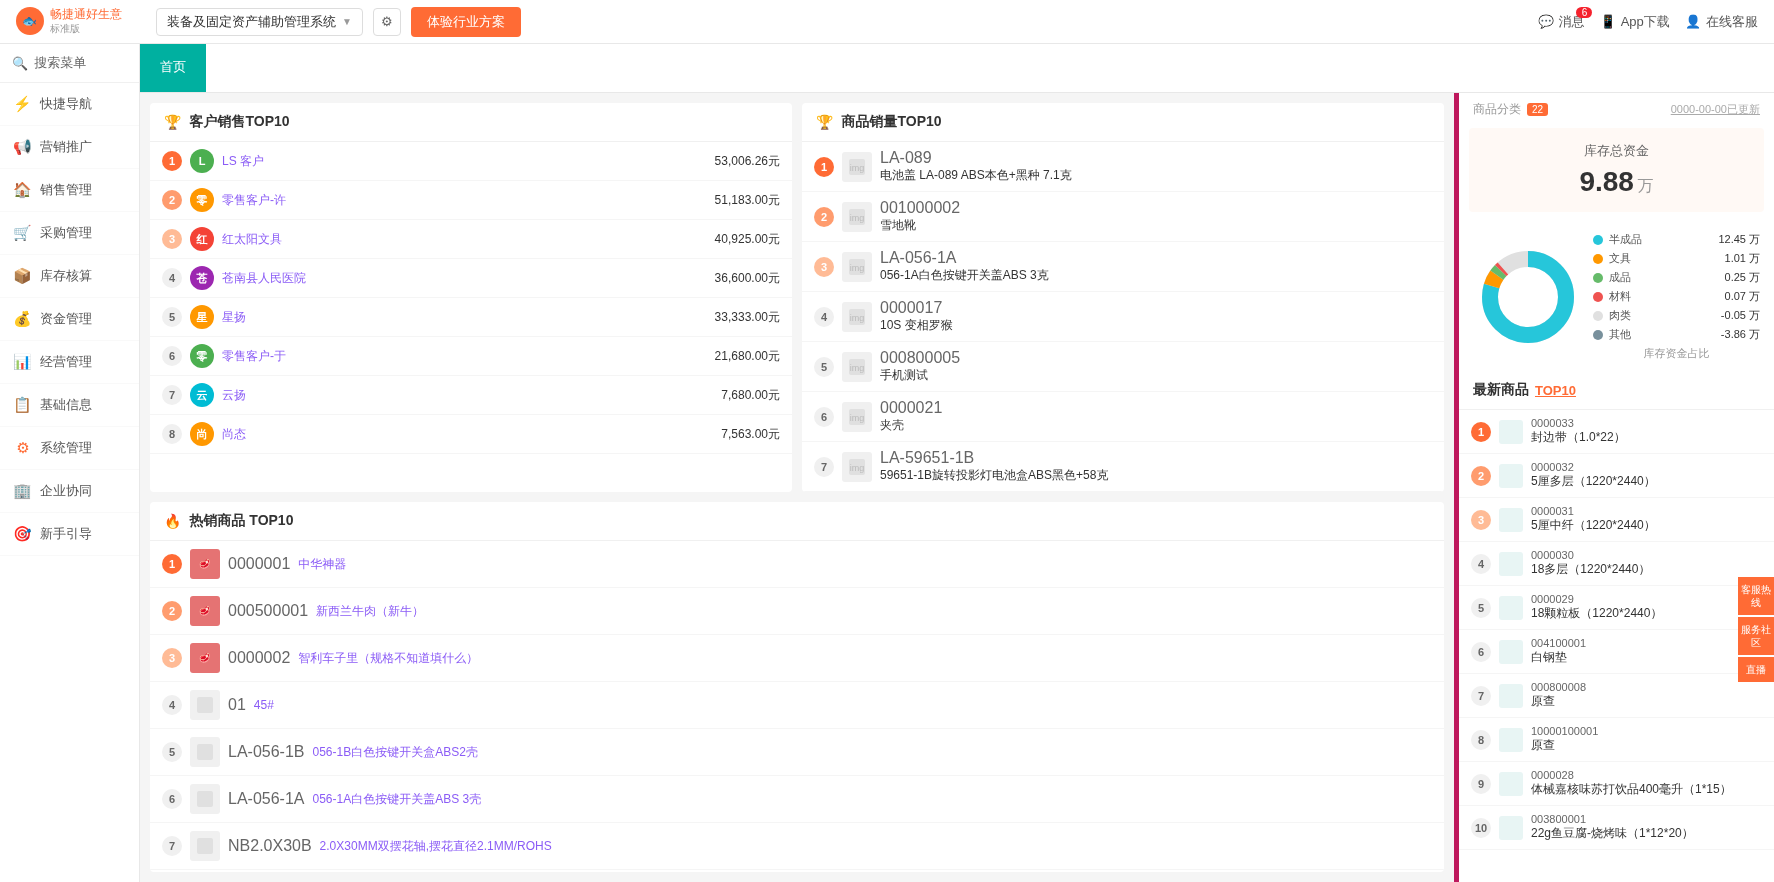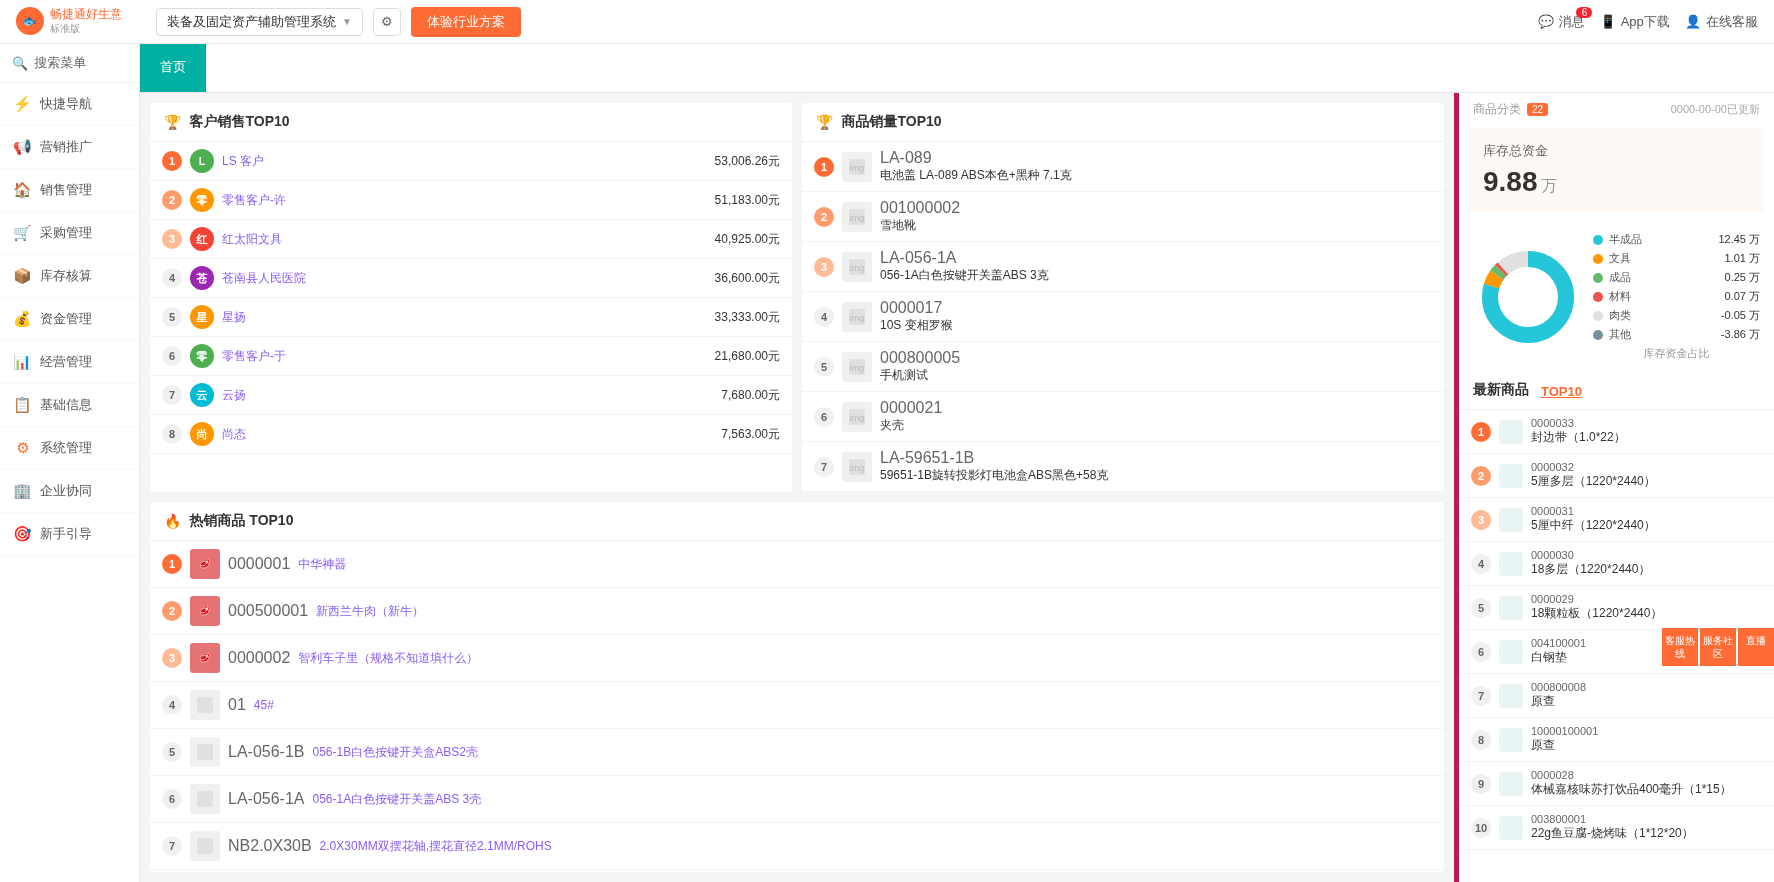--- a/index.html
+++ b/index.html
@@ -275,21 +275,21 @@
       border-bottom: 1px solid #f5f5f5;
       gap: 8px;
     }
 
     
     .inventory-summary {
       padding: 14px;
       background: #fff9f5;
       margin: 10px;
       border-radius: 4px;
-      text-align: left;
+      text-align: center;
     }
     .inventory-total-label { font-size: 13px; color: #666; margin-bottom: 6px; }
 
     
     .donut-container {
       display: flex;
       align-items: center;
       gap: 10px;
       padding: 10px 14px;
     }
@@ -308,22 +308,22 @@
       flex-shrink: 0;
     }
     .legend-name { flex: 1; color: #555; }
     .legend-value { color: #333; font-weight: 500; }
     .legend-caption { font-size: 11px; color: #999; text-align: center; margin-top: 4px; }
 
     
     .new-products-header {
       padding: 10px 14px;
       display: flex;
-      align-items: flex-end;
-      gap: 12px;
+      align-items: center;
+      gap: 6px;
       border-bottom: 1px solid #f0f0f0;
     }
     .new-products-title { font-size: 14px; font-weight: bold; color: #333; }
     .top10-label { color: #ff6b35; font-size: 13px; font-weight: bold; text-decoration: underline; }
     .new-product-row {
       display: flex;
       align-items: center;
       padding: 7px 12px;
       border-bottom: 1px solid #f5f5f5;
       gap: 8px;
@@ -338,23 +338,23 @@
       flex-shrink: 0;
     }
     .new-product-info { flex: 1; }
     .new-product-code { font-size: 11px; color: #666; }
     .new-product-name { font-size: 12px; color: #333; }
 
     
     .float-service {
       position: fixed;
       right: 0;
-      bottom: 216px;
-      display: flex;
-      flex-direction: row;
+      bottom: 200px;
+      display: flex;
+      flex-direction: column;
       gap: 2px;
       z-index: 200;
     }
     .service-btn {
       background: #ff6b35;
       color: #fff;
       width: 36px;
       padding: 6px 2px;
       font-size: 10px;
       text-align: center;
@@ -370,21 +370,21 @@
       align-items: center;
       gap: 6px;
     }
     .orange-badge {
       background: #ff6b35;
       color: #fff;
       font-size: 10px;
       border-radius: 3px;
       padding: 1px 5px;
     }
-    .prev-amount { font-size: 11px; color: #aaa; margin-left: auto; }
+    .prev-amount { font-size: 11px; color: #aaa; margin-left: auto; text-decoration: underline; }
   </style>
 </head>
 <body>
 
 <div class="top-header">
   <div class="logo-area">
     <div class="logo-icon">🐟</div>
     <div>
       <div class="logo-text">畅捷通好生意</div>
       <div class="logo-badge">标准版</div>

